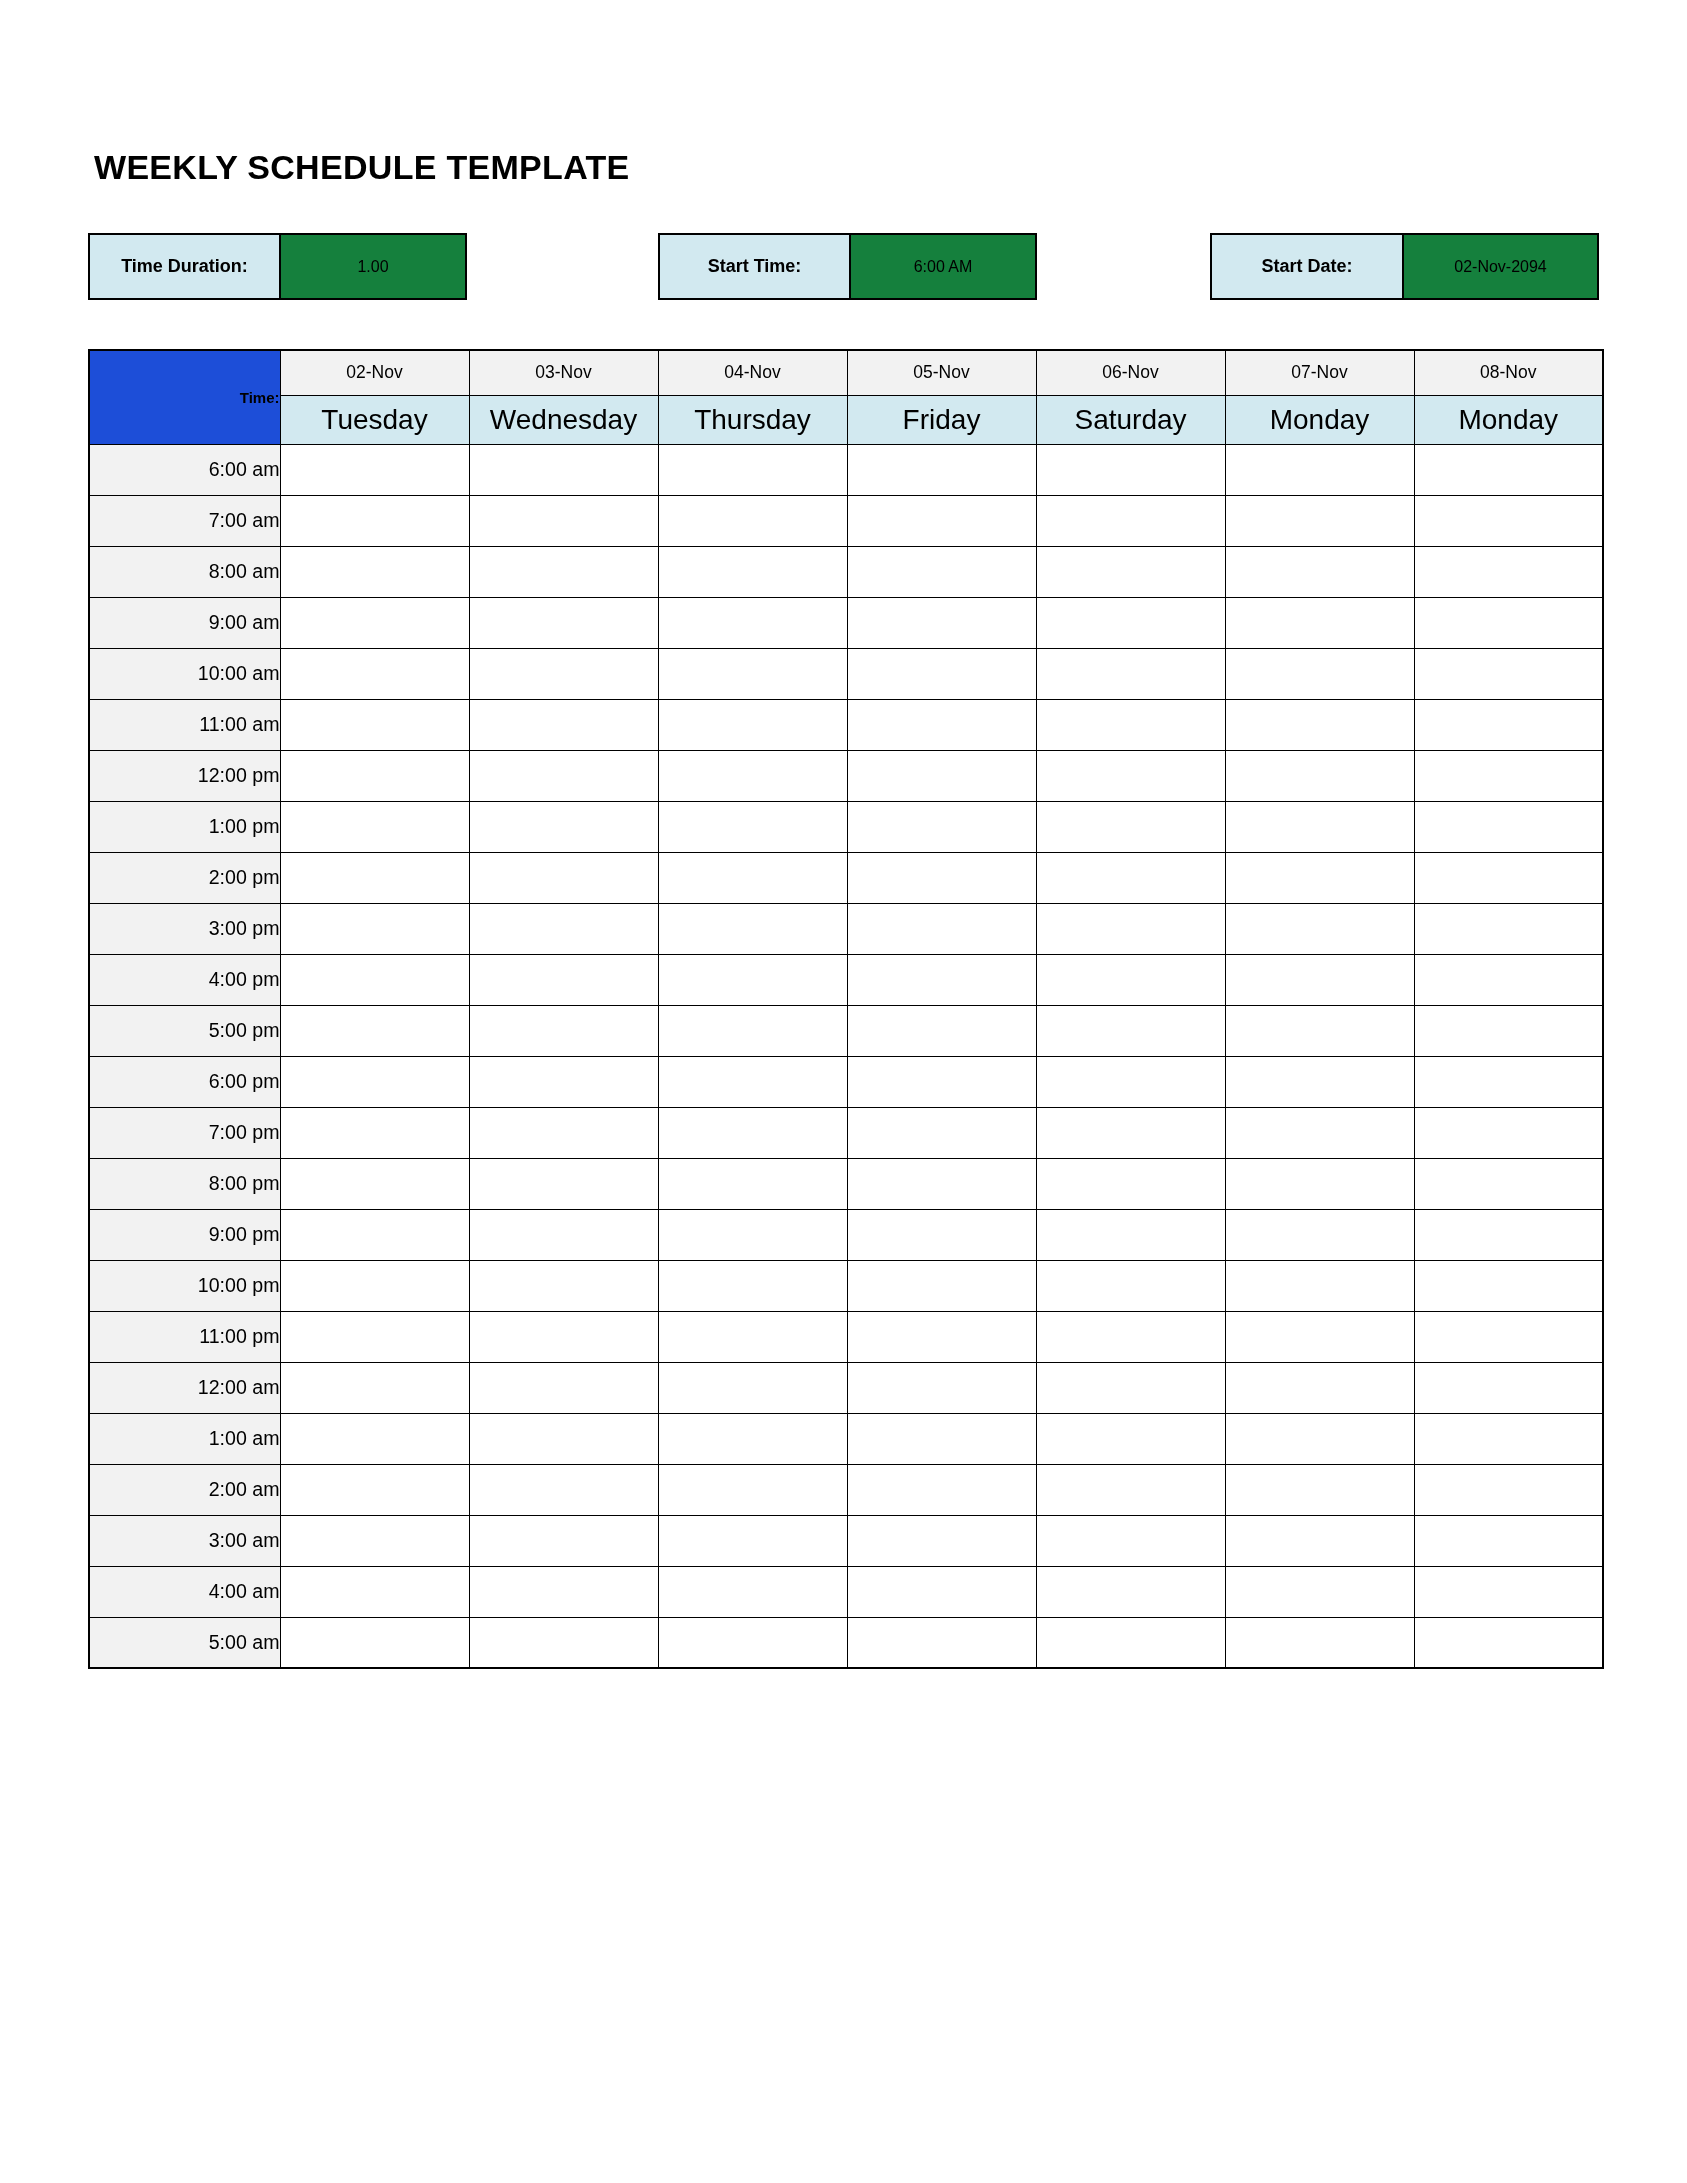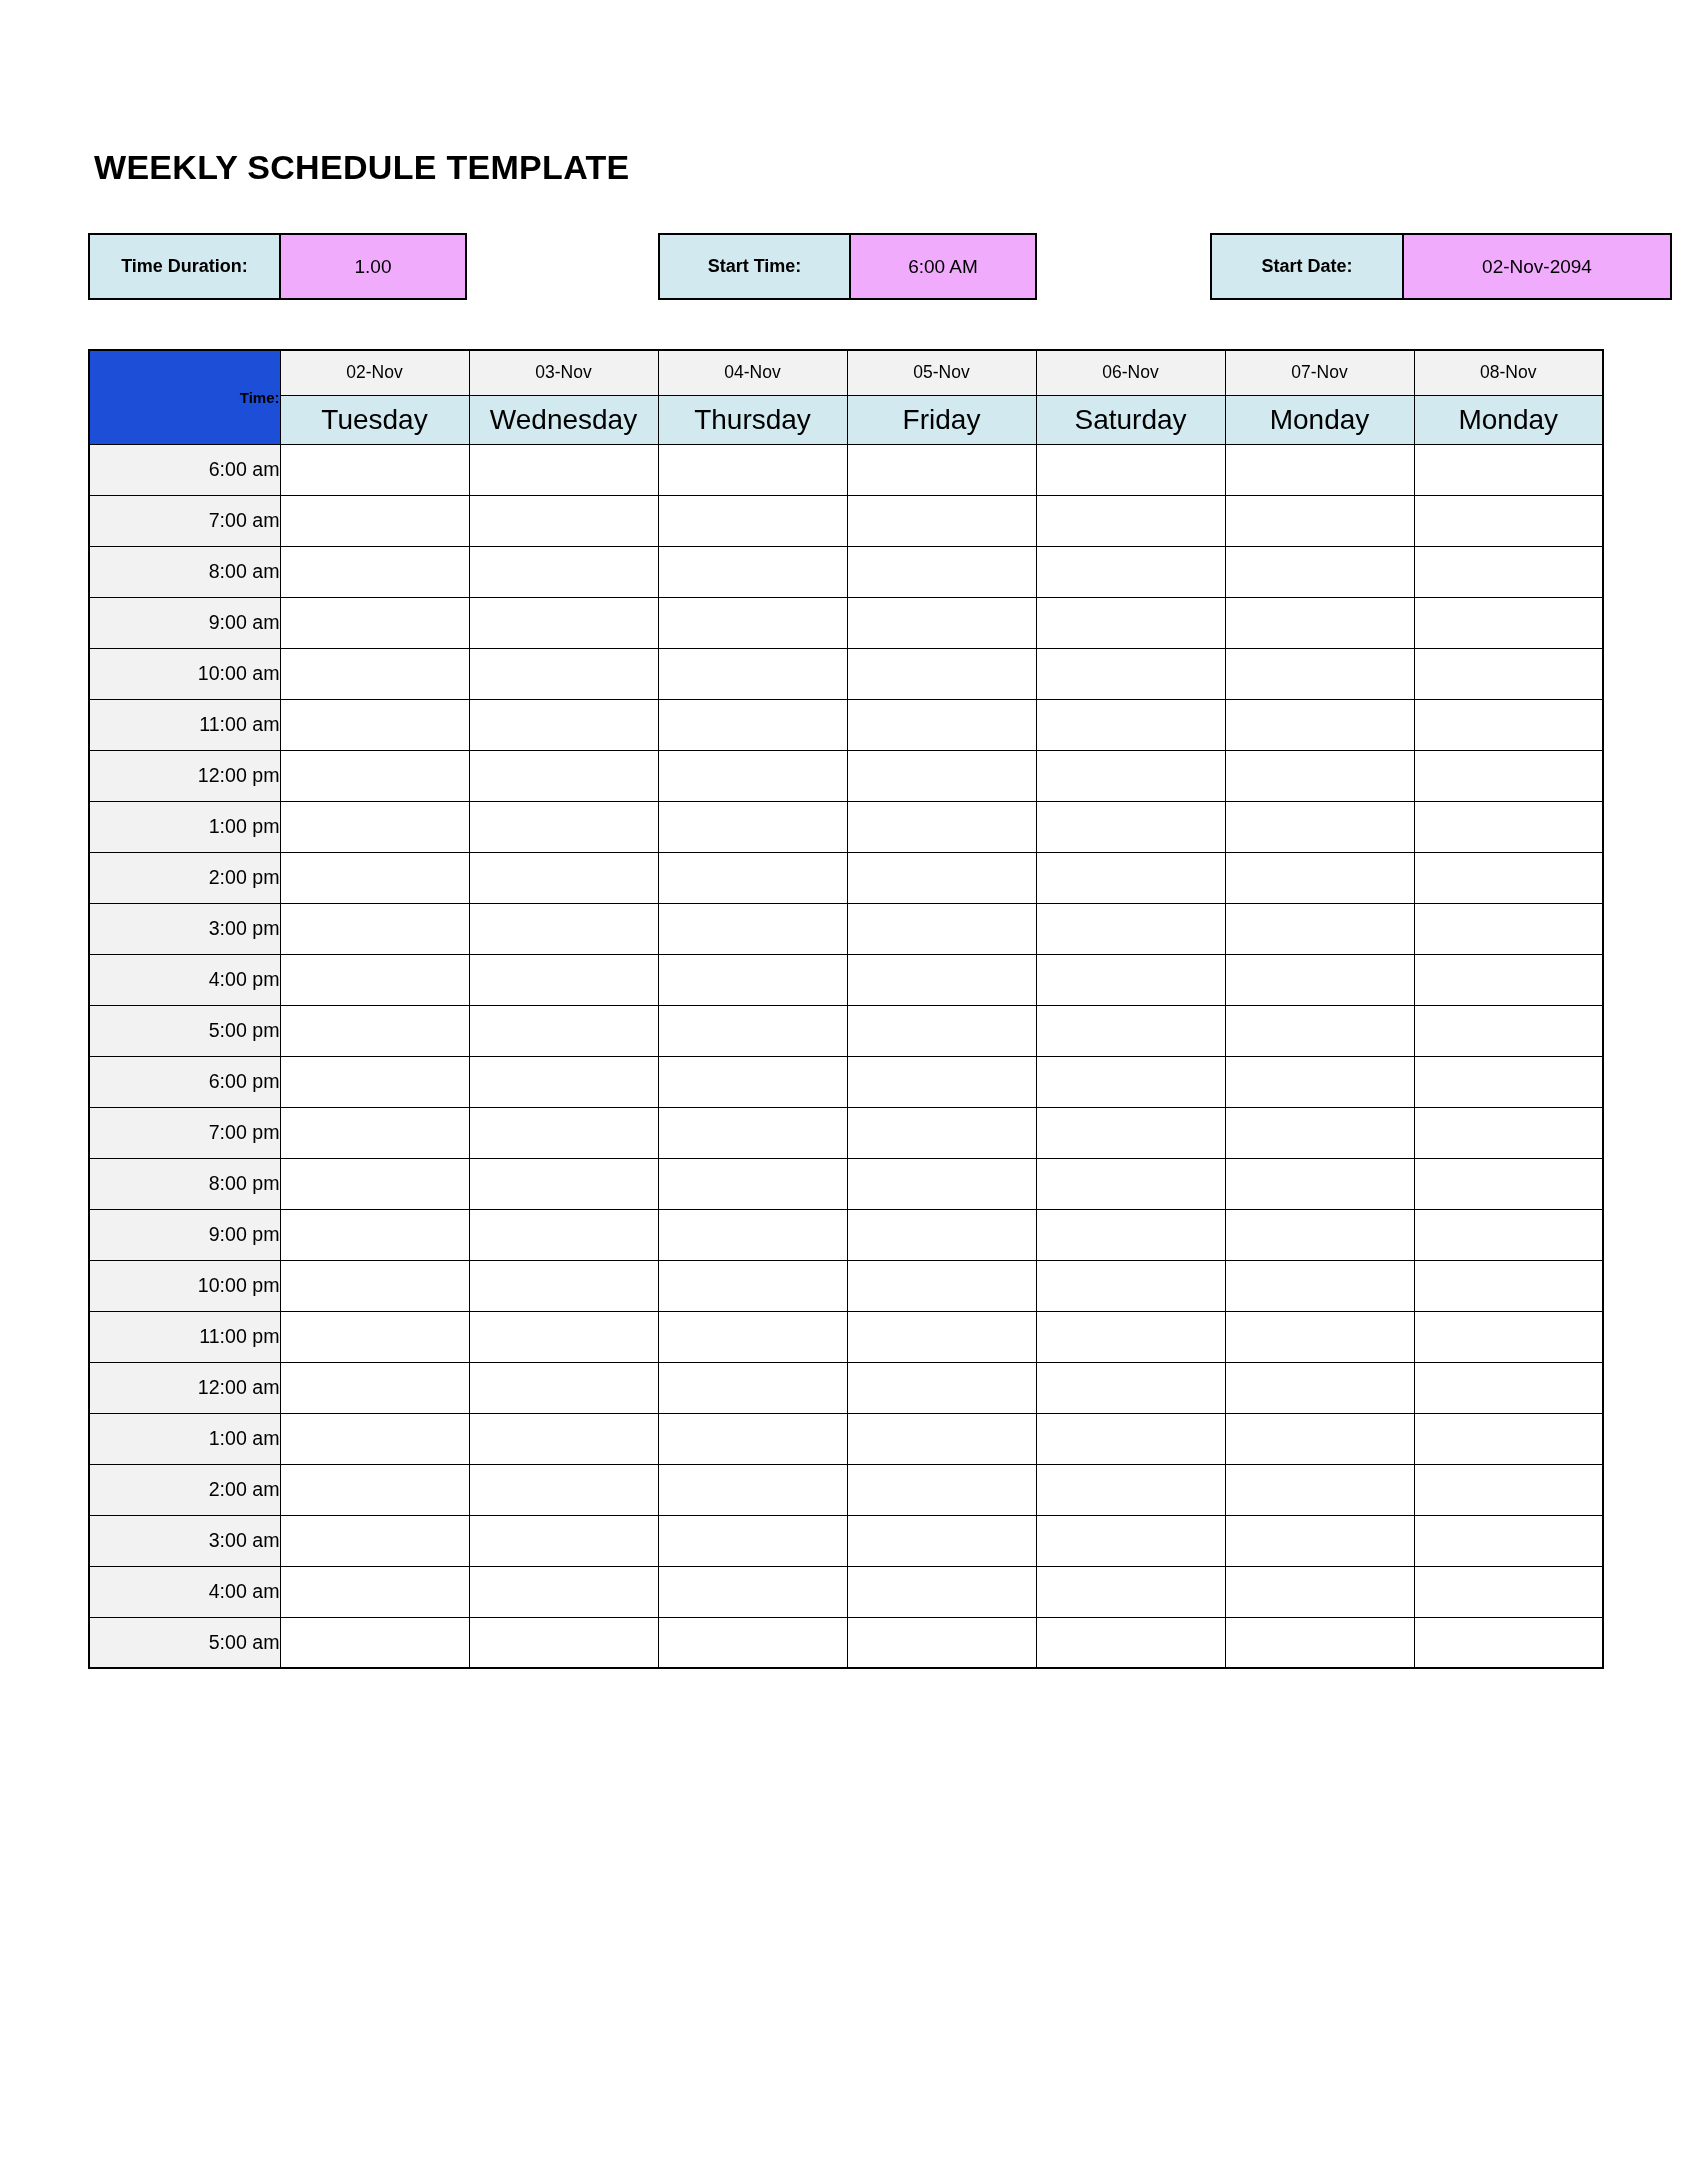--- a/index.html
+++ b/index.html
@@ -56,37 +56,37 @@
     background: #d2e9f0;
     display: flex;
     align-items: center;
     justify-content: center;
     font-size: 18px;
     font-weight: bold;
     box-sizing: border-box;
     border-right: 2.7px solid #000000;
   }
   .info-box .val {
-    background: #f0abfc;
+    background: #15803d;
     display: flex;
     align-items: center;
     justify-content: center;
-    font-size: 19px;
+    font-size: 16px;
     font-weight: normal;
     box-sizing: border-box;
     flex: 1;
   }
 
   #box-duration { left: 0px; width: 379px; }
   #box-duration .lbl { width: 191px; }
 
   #box-starttime { left: 570px; width: 379px; }
   #box-starttime .lbl { width: 191px; }
 
-  #box-startdate { left: 1122px; width: 462px; }
+  #box-startdate { left: 1122px; width: 389px; }
   #box-startdate .lbl { width: 192px; }
 
   
   .sched-wrap {
     position: absolute;
     left: 88px;
     top: 349px;
     width: 1512px;
   }
   table.sched {

